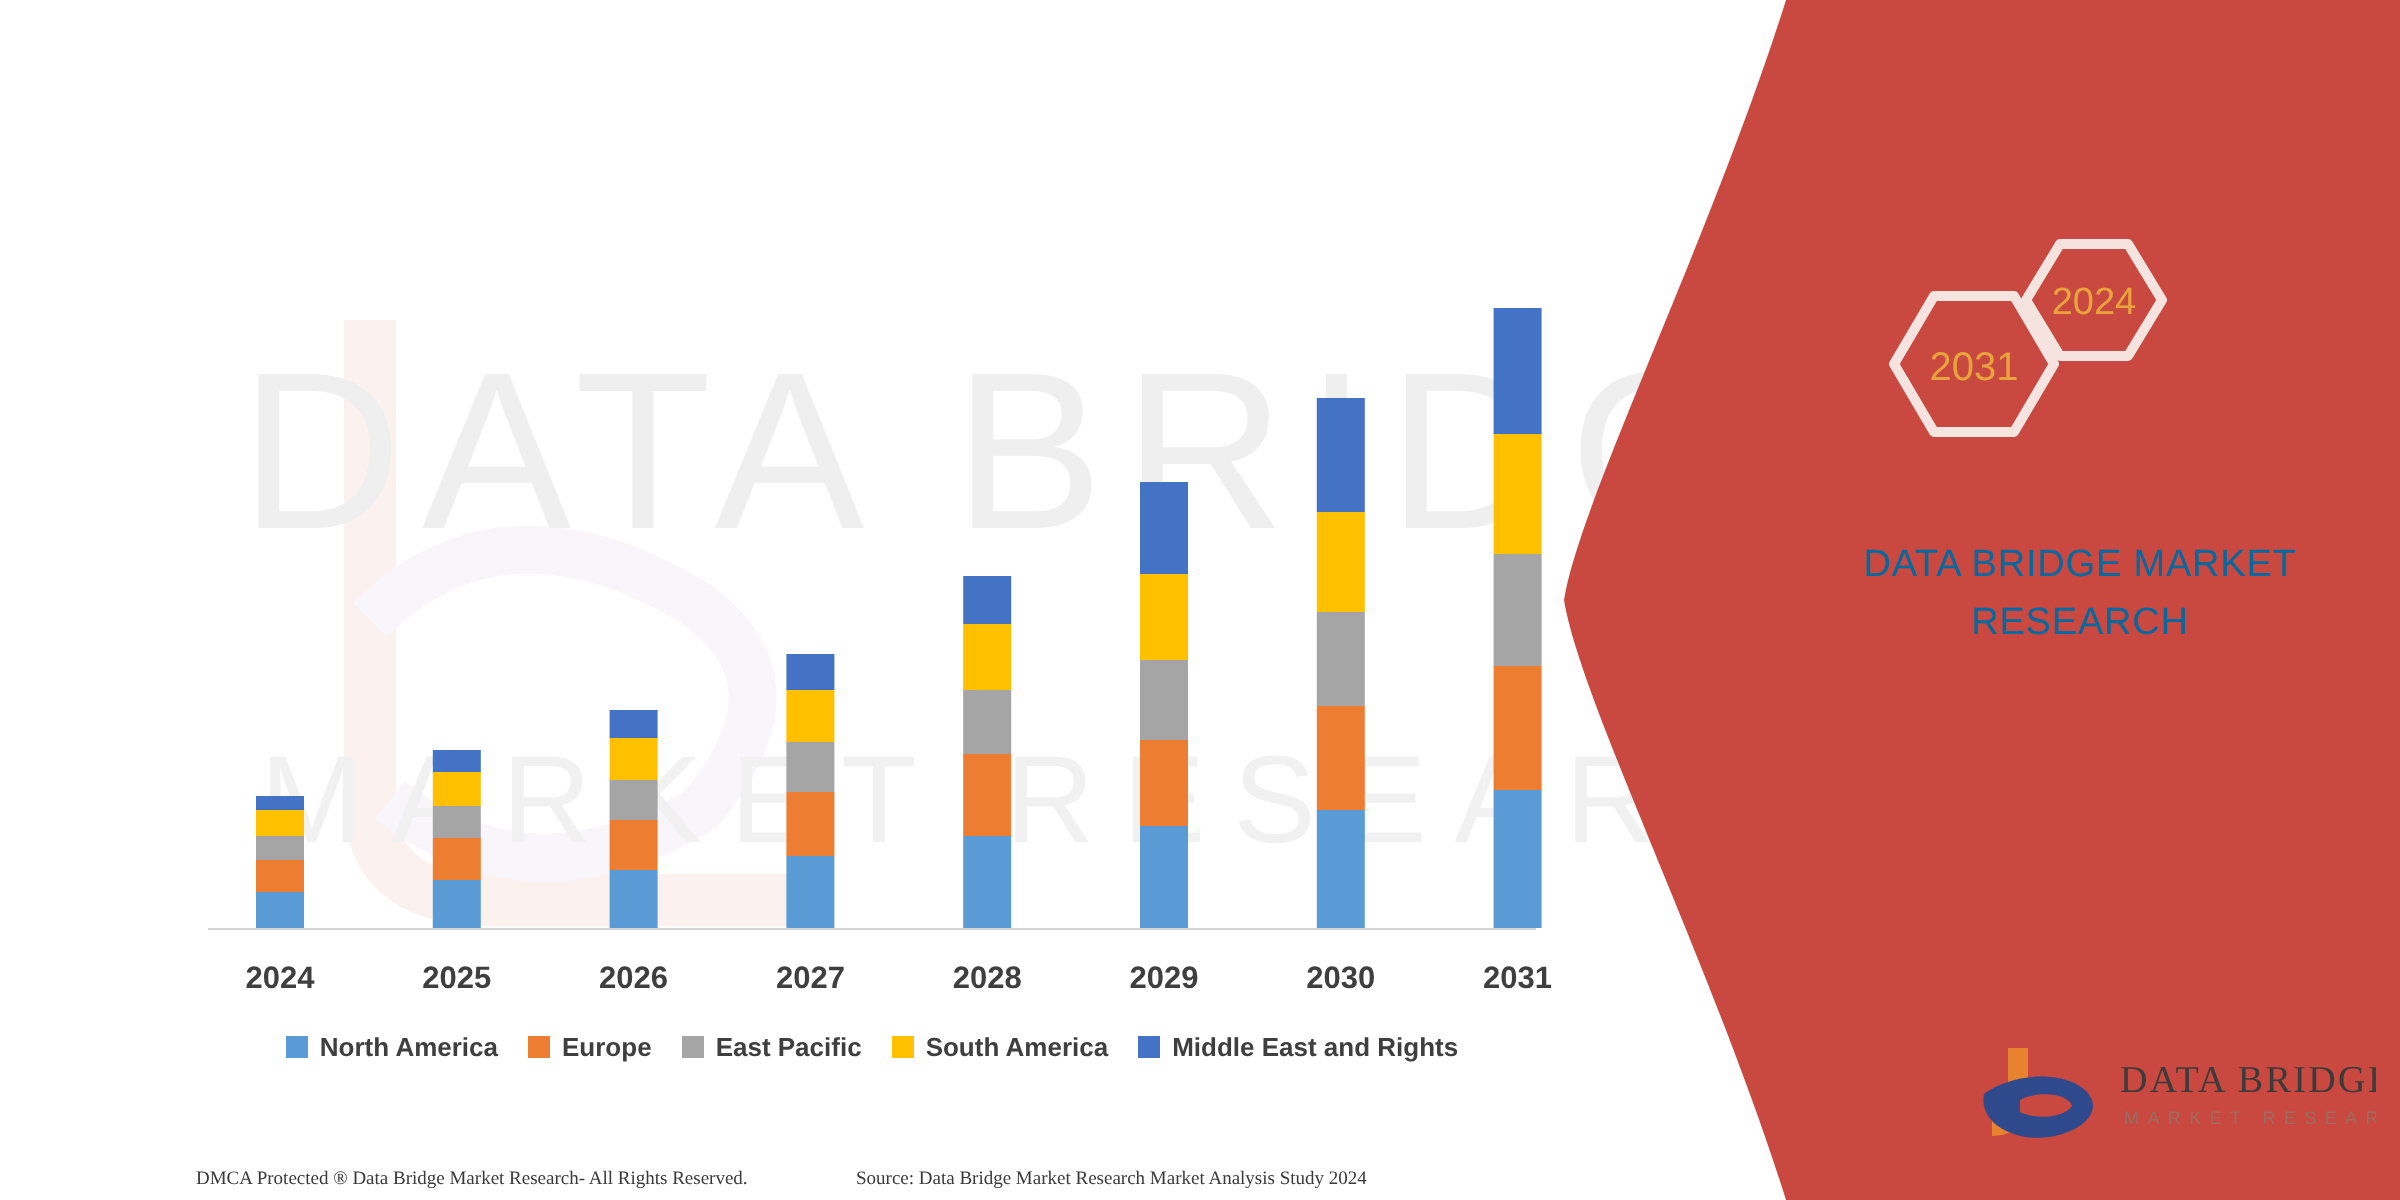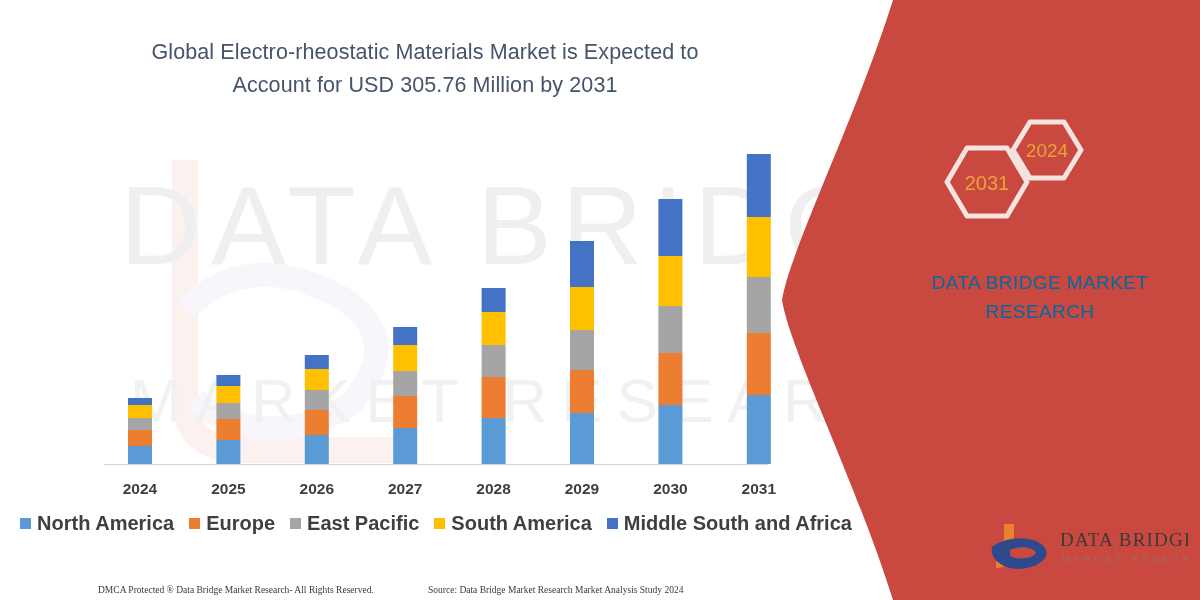--- a/index.html
+++ b/index.html
@@ -59,21 +59,21 @@
   #chart{position:absolute;left:0;top:0;width:800px;height:500px;}
   #chart svg{display:block;}
 
   
   #legend{
     position:absolute;left:104px;top:511px;width:664px;height:24px;
     display:flex;align-items:center;justify-content:center;gap:15px;
   }
   .lg-item{display:flex;align-items:center;gap:6px;}
   .lg-swatch{width:11px;height:11px;flex:none;}
-  .lg-label{font-size:20px;color:#3f3f3f;font-weight:700;white-space:nowrap;}
+  .lg-label{font-size:13px;color:#3f3f3f;font-weight:700;white-space:nowrap;}
 
   
   #footer{position:absolute;left:0;top:566px;width:800px;height:28px;margin-top:15px;}
   .ft{
     position:absolute;font-size:9.5px;color:#3a3a3a;white-space:nowrap;
     font-family:"Liberation Serif","DejaVu Serif",serif;
   }
   #ft-dmca{left:98px;top:4px;}
   #ft-source{left:428px;top:4px;}
 </style>
@@ -117,21 +117,20 @@
   <div id="dbmr-logo">
     <svg width="200" height="62" viewBox="0 0 200 62" aria-hidden="true">
       <path d="M14 4 L26 4 L26 30 C26 42, 18 48, 8 48 L8 38 C14 38, 16 34, 16 28 L16 4 Z" fill="#e8822e"></path>
       <path d="M4 27 C22 14, 52 16, 58 30 C62 42, 40 52, 22 48 C10 45, 2 37, 4 27 Z" fill="#2f4a8c"></path>
       <path d="M22 30 C32 25, 46 27, 48 33 C44 39, 30 40, 22 36 Z" fill="#c9483f"></path>
       <text x="72" y="26" font-family="Liberation Serif, serif" font-size="19" letter-spacing="1.2" fill="#3b3b3b">DATA BRIDGE</text>
       <text x="74" y="42" font-family="Liberation Sans, sans-serif" font-size="9" letter-spacing="4.2" fill="#9c6c60">MARKET RESEARCH</text>
     </svg>
   </div>
 
-  <div id="headline">Global Electro-rheostatic Materials Market is Expected to Account for USD 305.76 Million by 2031</div>
 
   <div id="chart">
     <svg id="chart-svg" width="800" height="500" viewBox="0 0 800 500" aria-hidden="true">
       <g id="bars-layer">
           <rect x="128.0" y="446.0" width="24" height="18.0" fill="#5B9BD5"></rect>
           <rect x="128.0" y="430.0" width="24" height="16.0" fill="#ED7D31"></rect>
           <rect x="128.0" y="418.0" width="24" height="12.0" fill="#A5A5A5"></rect>
           <rect x="128.0" y="405.0" width="24" height="13.0" fill="#FFC000"></rect>
           <rect x="128.0" y="398.0" width="24" height="7.0" fill="#4472C4"></rect>
           <rect x="216.4" y="440.0" width="24" height="24.0" fill="#5B9BD5"></rect>
@@ -196,21 +195,21 @@
       <div class="lg-item">
         <span class="lg-swatch" style="background: rgb(165, 165, 165);"></span>
         <span class="lg-label">East Pacific</span>
       </div>
       <div class="lg-item">
         <span class="lg-swatch" style="background: rgb(255, 192, 0);"></span>
         <span class="lg-label">South America</span>
       </div>
       <div class="lg-item">
         <span class="lg-swatch" style="background: rgb(68, 114, 196);"></span>
-        <span class="lg-label">Middle South and Africa</span>
+        <span class="lg-label">Middle East and Rights</span>
       </div>
     </div>
 
   <div id="footer">
     <div class="ft" id="ft-dmca">DMCA Protected ® Data Bridge Market Research- All Rights Reserved.</div>
     <div class="ft" id="ft-source">Source: Data Bridge Market Research  Market Analysis Study 2024</div>
   </div>
 
 </div>
 

